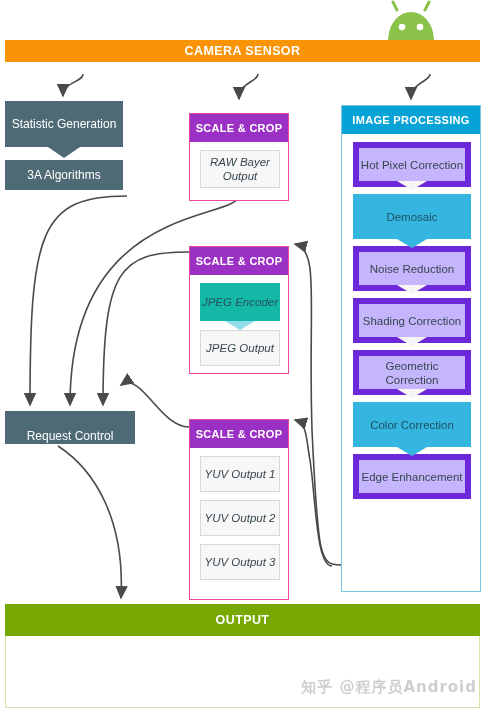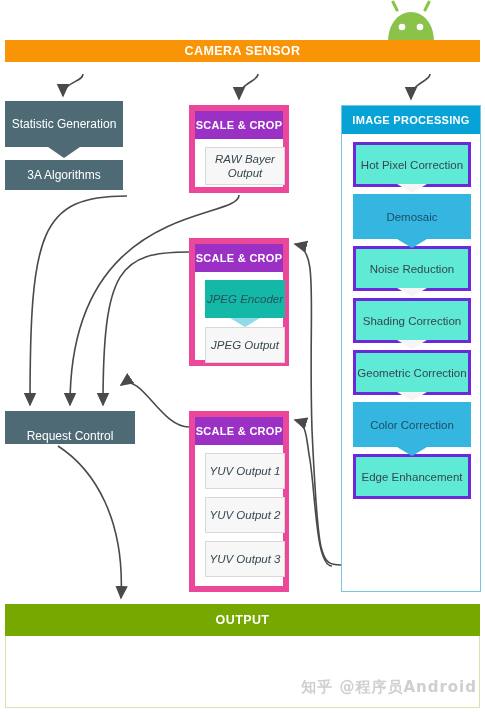--- a/index.html
+++ b/index.html
@@ -47,34 +47,34 @@
 
   
   .col{
     position:absolute;box-sizing:border-box;background:#ffffff;
   }
   .col-head{
     height:28px;display:flex;align-items:center;justify-content:center;
     color:#ffffff;font-weight:bold;font-size:11px;letter-spacing:.3px;
   }
 
-  .sc{border:6px solid #ec4899;}
+  .sc{border:1px solid #ec4899;margin-top:8px;}
   .sc .col-head{background:#9b30c4;}
 
   .ip{border:1px solid #79c7e3;}
   .ip .col-head{background:#07a3d7;}
 
   #sc1{left:189px;top:105px;width:100px;height:88px;}
   #sc2{left:189px;top:238px;width:100px;height:128px;}
   #sc3{left:189px;top:411px;width:100px;height:181px;}
   #image-processing{left:341px;top:105px;width:140px;height:487px;}
 
   
   .lbox{
-    background:#5eead4;border:3px solid #6d28d9;
+    background:#c4b5fd;border:6px solid #6d28d9;
     display:flex;align-items:center;justify-content:center;text-align:center;
     font-size:11.5px;line-height:14px;color:#37474f;box-sizing:border-box;
     position:relative;
   }
   .obox{ 
     background:#f7f7f7;border:1px solid #d8d8d8;
   }
 
   
   .cbox{

